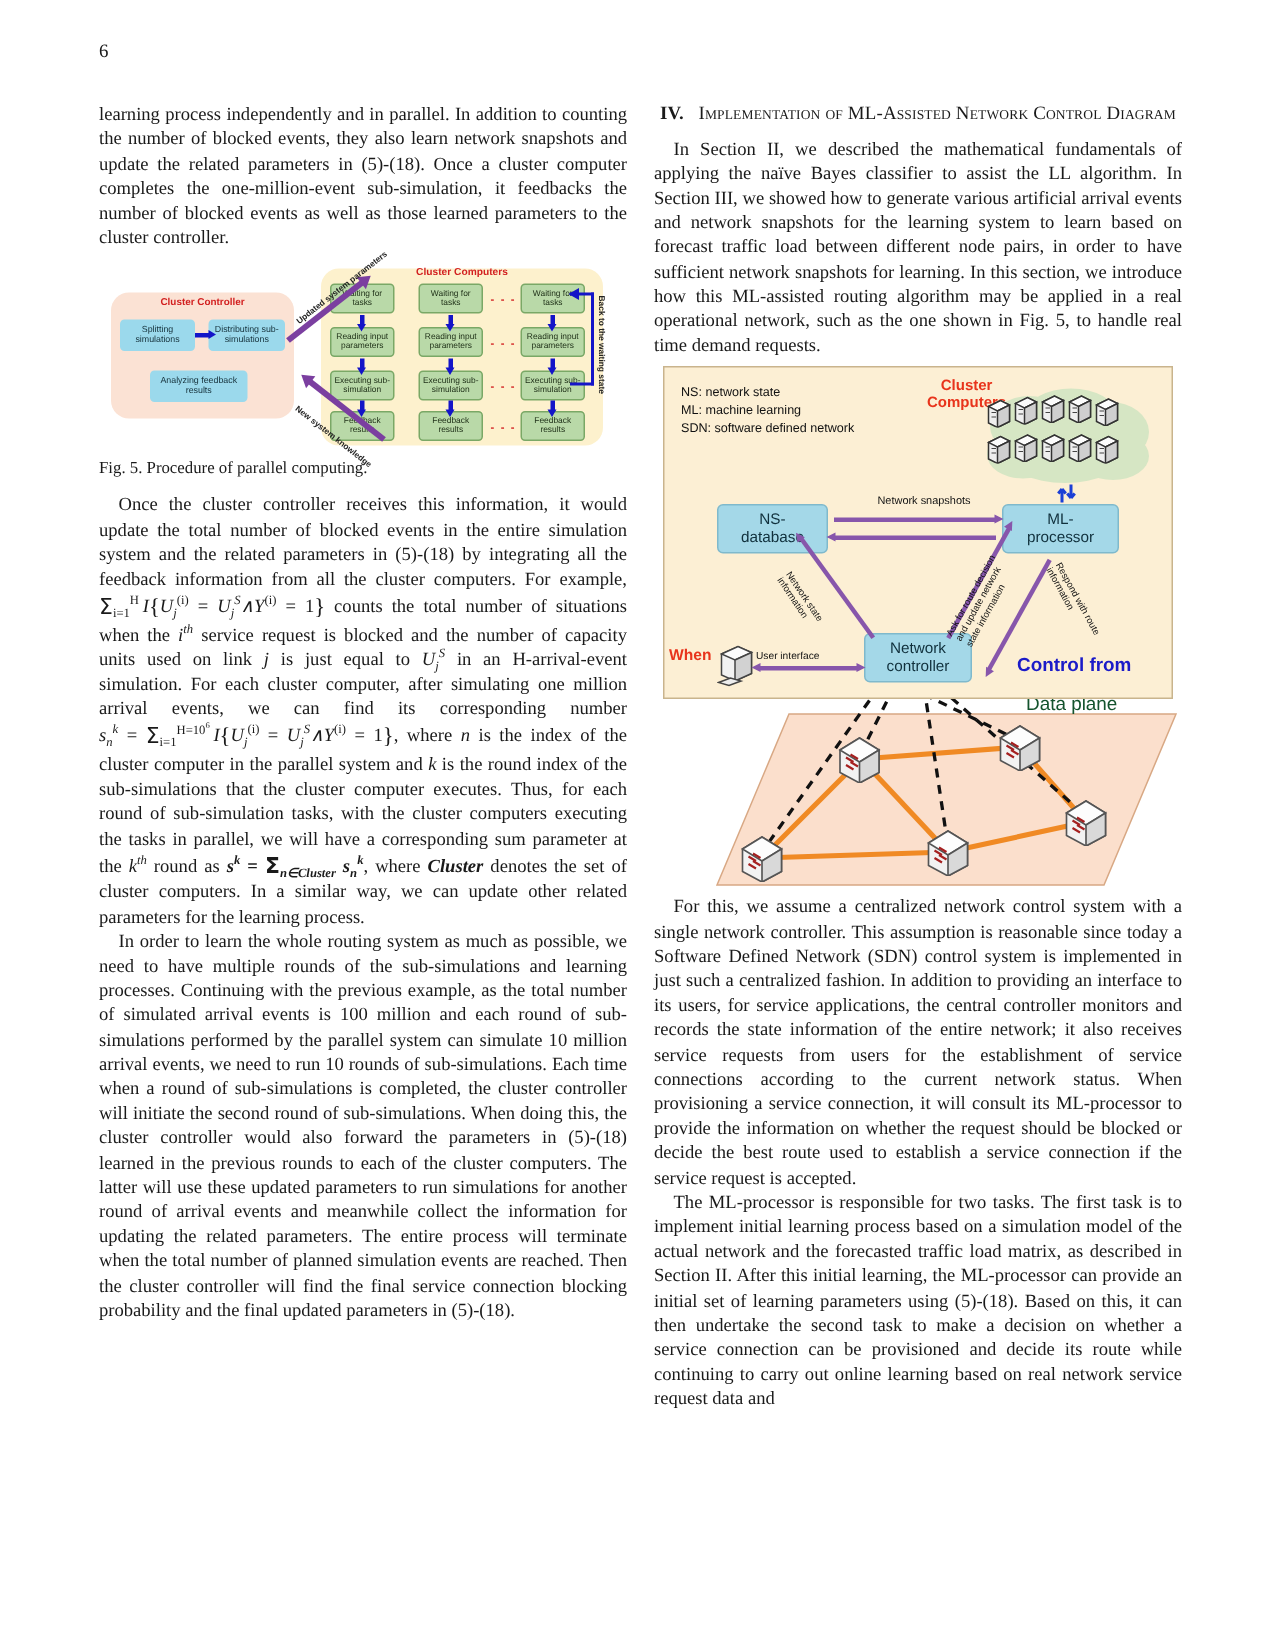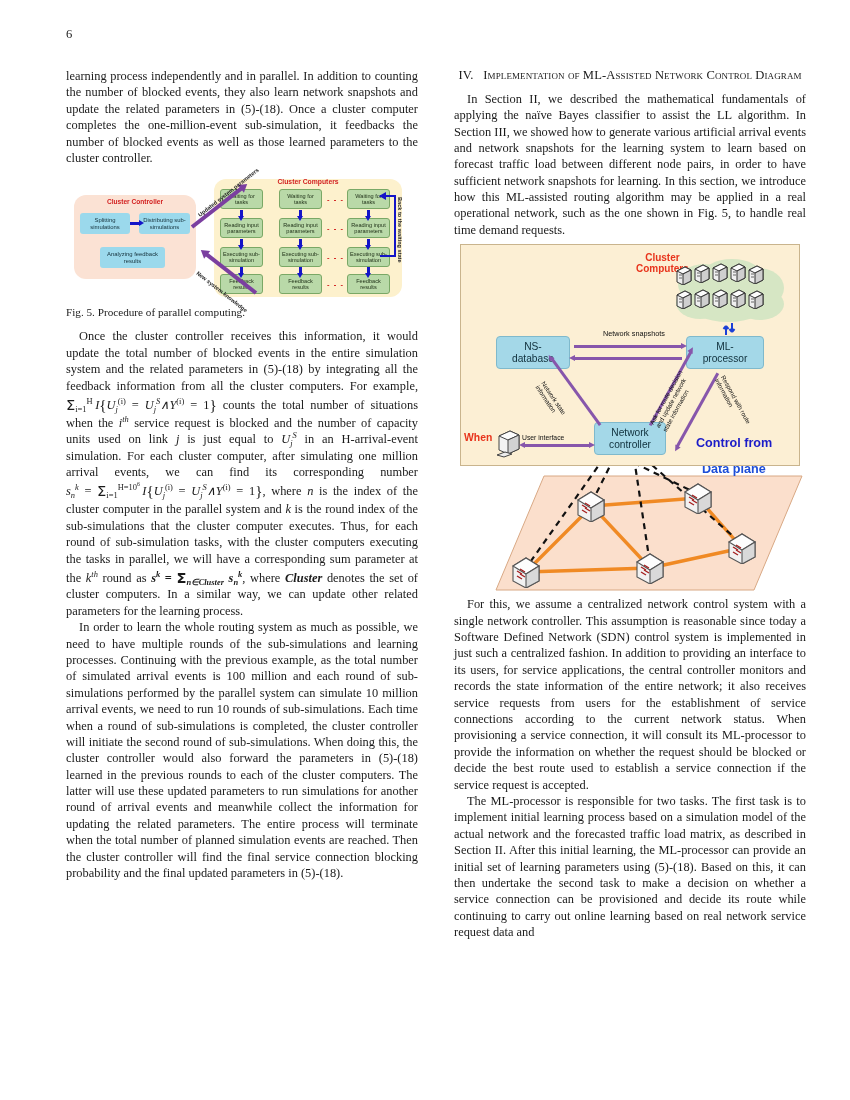--- a/index.html
+++ b/index.html
@@ -41,21 +41,21 @@
   .header-page {
     font-size: 12.6px;
   }
 
   
   .cols {
     position: absolute;
     left: 66px; top: 68px;
     width: 722px;
     display: flex;
-    gap: 36px;
+    gap: 18px;
   }
   .col {
     width: 352px;
   }
   p {
     margin: 0;
     font-size: 12.4px;
     line-height: 1.322;
     text-align: justify;
     text-justify: inter-word;
@@ -65,21 +65,21 @@
   p.ind { text-indent: 13px; }
 
   .sect-head {
     text-align: center;
     font-size: 12.6px;
     font-variant: small-caps;
     line-height: 1.25;
     margin: 0 0 7px 0;
     letter-spacing: 0.1px;
   }
-  .sect-head .num { font-variant: normal; }
+  .sect-head .num { font-variant: normal; font-weight: bold; }
 
   .cap {
     font-size: 11.2px;
     line-height: 1.25;
     margin: 4px 0 9px 0;
     text-align: left;
   }
 
   
   .m { font-family: "Liberation Serif", serif; font-style: italic; white-space: nowrap; }
@@ -300,21 +300,21 @@
   .f5-ui-label {
     position: absolute; left: 68px; top: 190px;
     font-size: 6.8px; color: #111;
   }
   .f5-plane-label {
     position: absolute;
     font-size: 12.6px; font-weight: bold; color: #1b1bc8;
   }
   .f5-dplane-label {
     position: absolute; left: 248px; top: 218px;
-    font-size: 12.6px; font-weight: bold; color: #1d4ed8;
+    font-size: 12.6px; font-weight: normal; color: #14532d;
   }
   .f5-data {
     position: absolute; left: 0px; top: 214px;
     width: 352px; height: 138px;
   }
   .f5-router { position: absolute; width: 34px; height: 34px; }
   .f5-updown {
     position: absolute; left: 268px; top: 78px;
     width: 14px; height: 14px;
   }
@@ -455,20 +455,25 @@
           <polygon points="4,12 17,4 30,12 30,27 17,34 4,27" fill="#f2f2f2" stroke="#555" stroke-width="1.1"></polygon>
           <polygon points="4,12 17,4 30,12 17,20" fill="#fdfdfd" stroke="#555" stroke-width="1.1"></polygon>
           <polygon points="17,20 30,12 30,27 17,34" fill="#d9d9d9" stroke="#555" stroke-width="1.1"></polygon>
           <path d="M8,17 l5,3 M11,15 l5,3 M8,22 l5,3 M11,20 l5,3" stroke="#a52020" stroke-width="1.4" fill="none"></path>
         </svg>
 
         <div class="f5-dplane-label">Data plane</div>
 
         <div class="f5-control"></div>
 
+        <div class="f5-legend">
+          <div>NS: network state</div>
+          <div>ML: machine learning</div>
+          <div>SDN: software defined network</div>
+        </div>
 
         <div class="f5-cluster-label">Cluster<br>Computers</div>
 
         <svg class="f5-cloud" viewBox="0 0 118 68">
           <ellipse cx="34" cy="26" rx="26" ry="20" fill="#d6e6c4"></ellipse>
           <ellipse cx="62" cy="18" rx="30" ry="17" fill="#d6e6c4"></ellipse>
           <ellipse cx="88" cy="30" rx="26" ry="20" fill="#d6e6c4"></ellipse>
           <ellipse cx="58" cy="44" rx="40" ry="20" fill="#d6e6c4"></ellipse>
           <ellipse cx="30" cy="45" rx="24" ry="16" fill="#d6e6c4"></ellipse>
           <ellipse cx="90" cy="46" rx="24" ry="16" fill="#d6e6c4"></ellipse>

